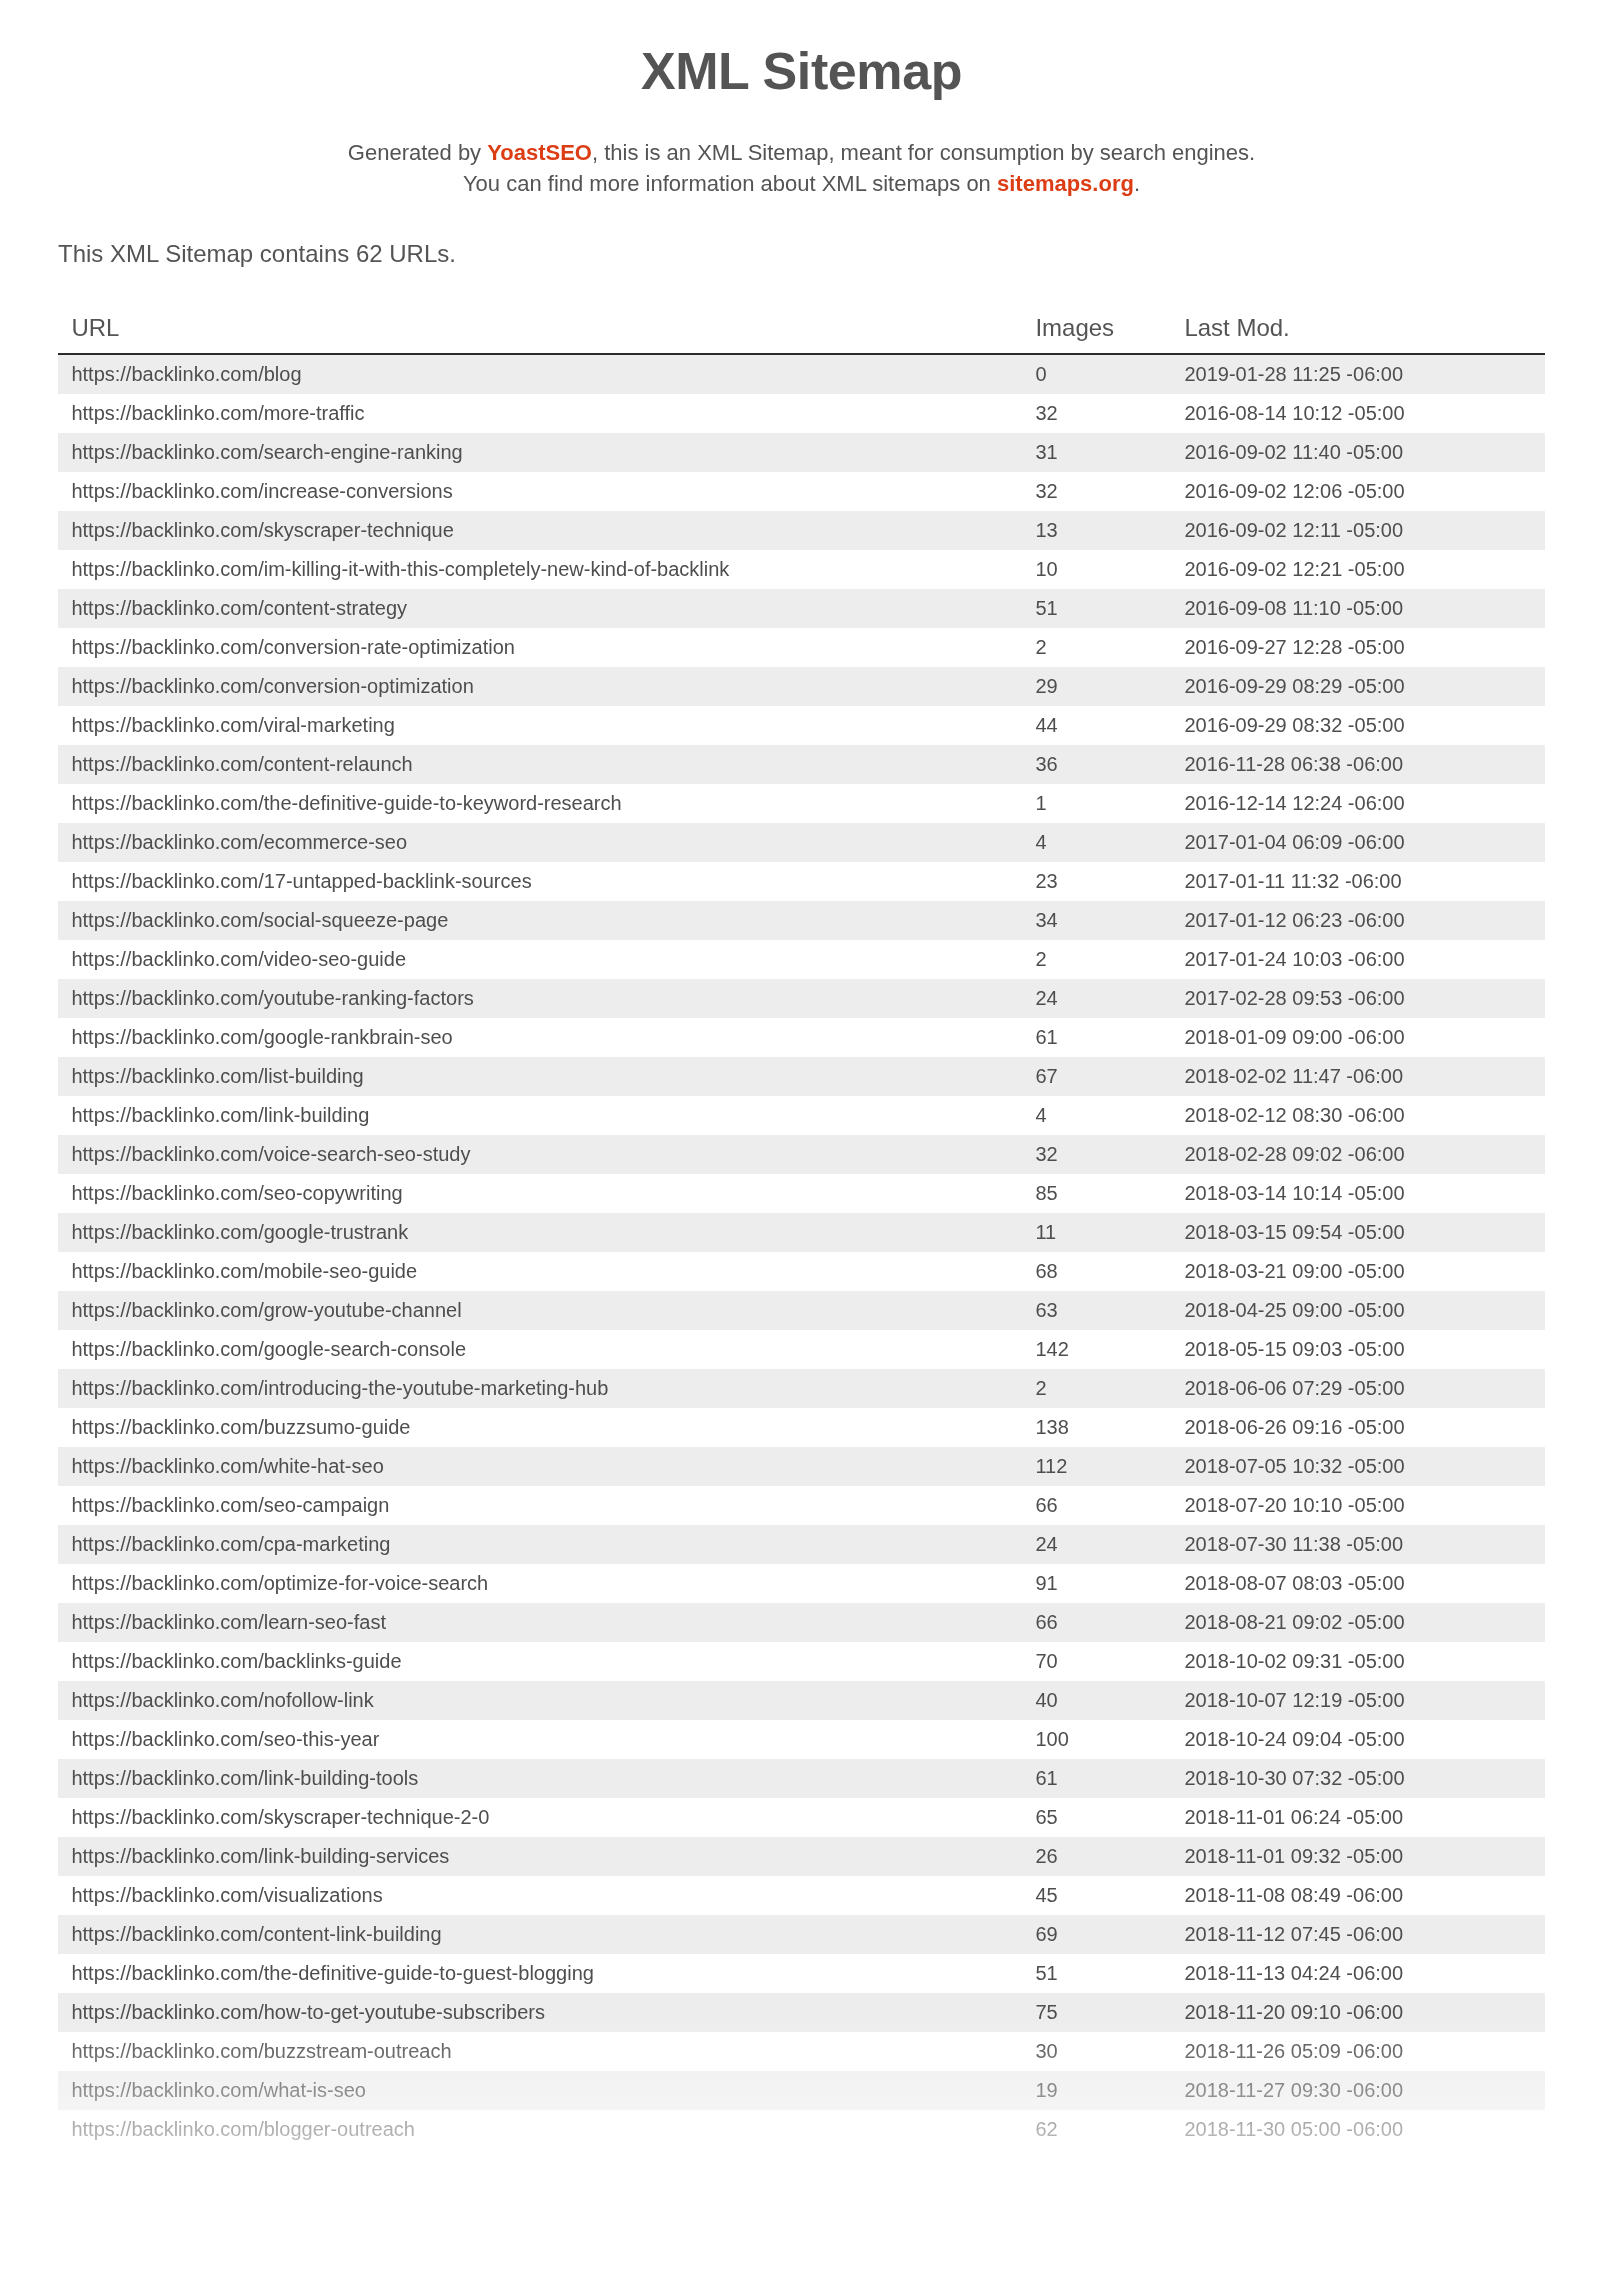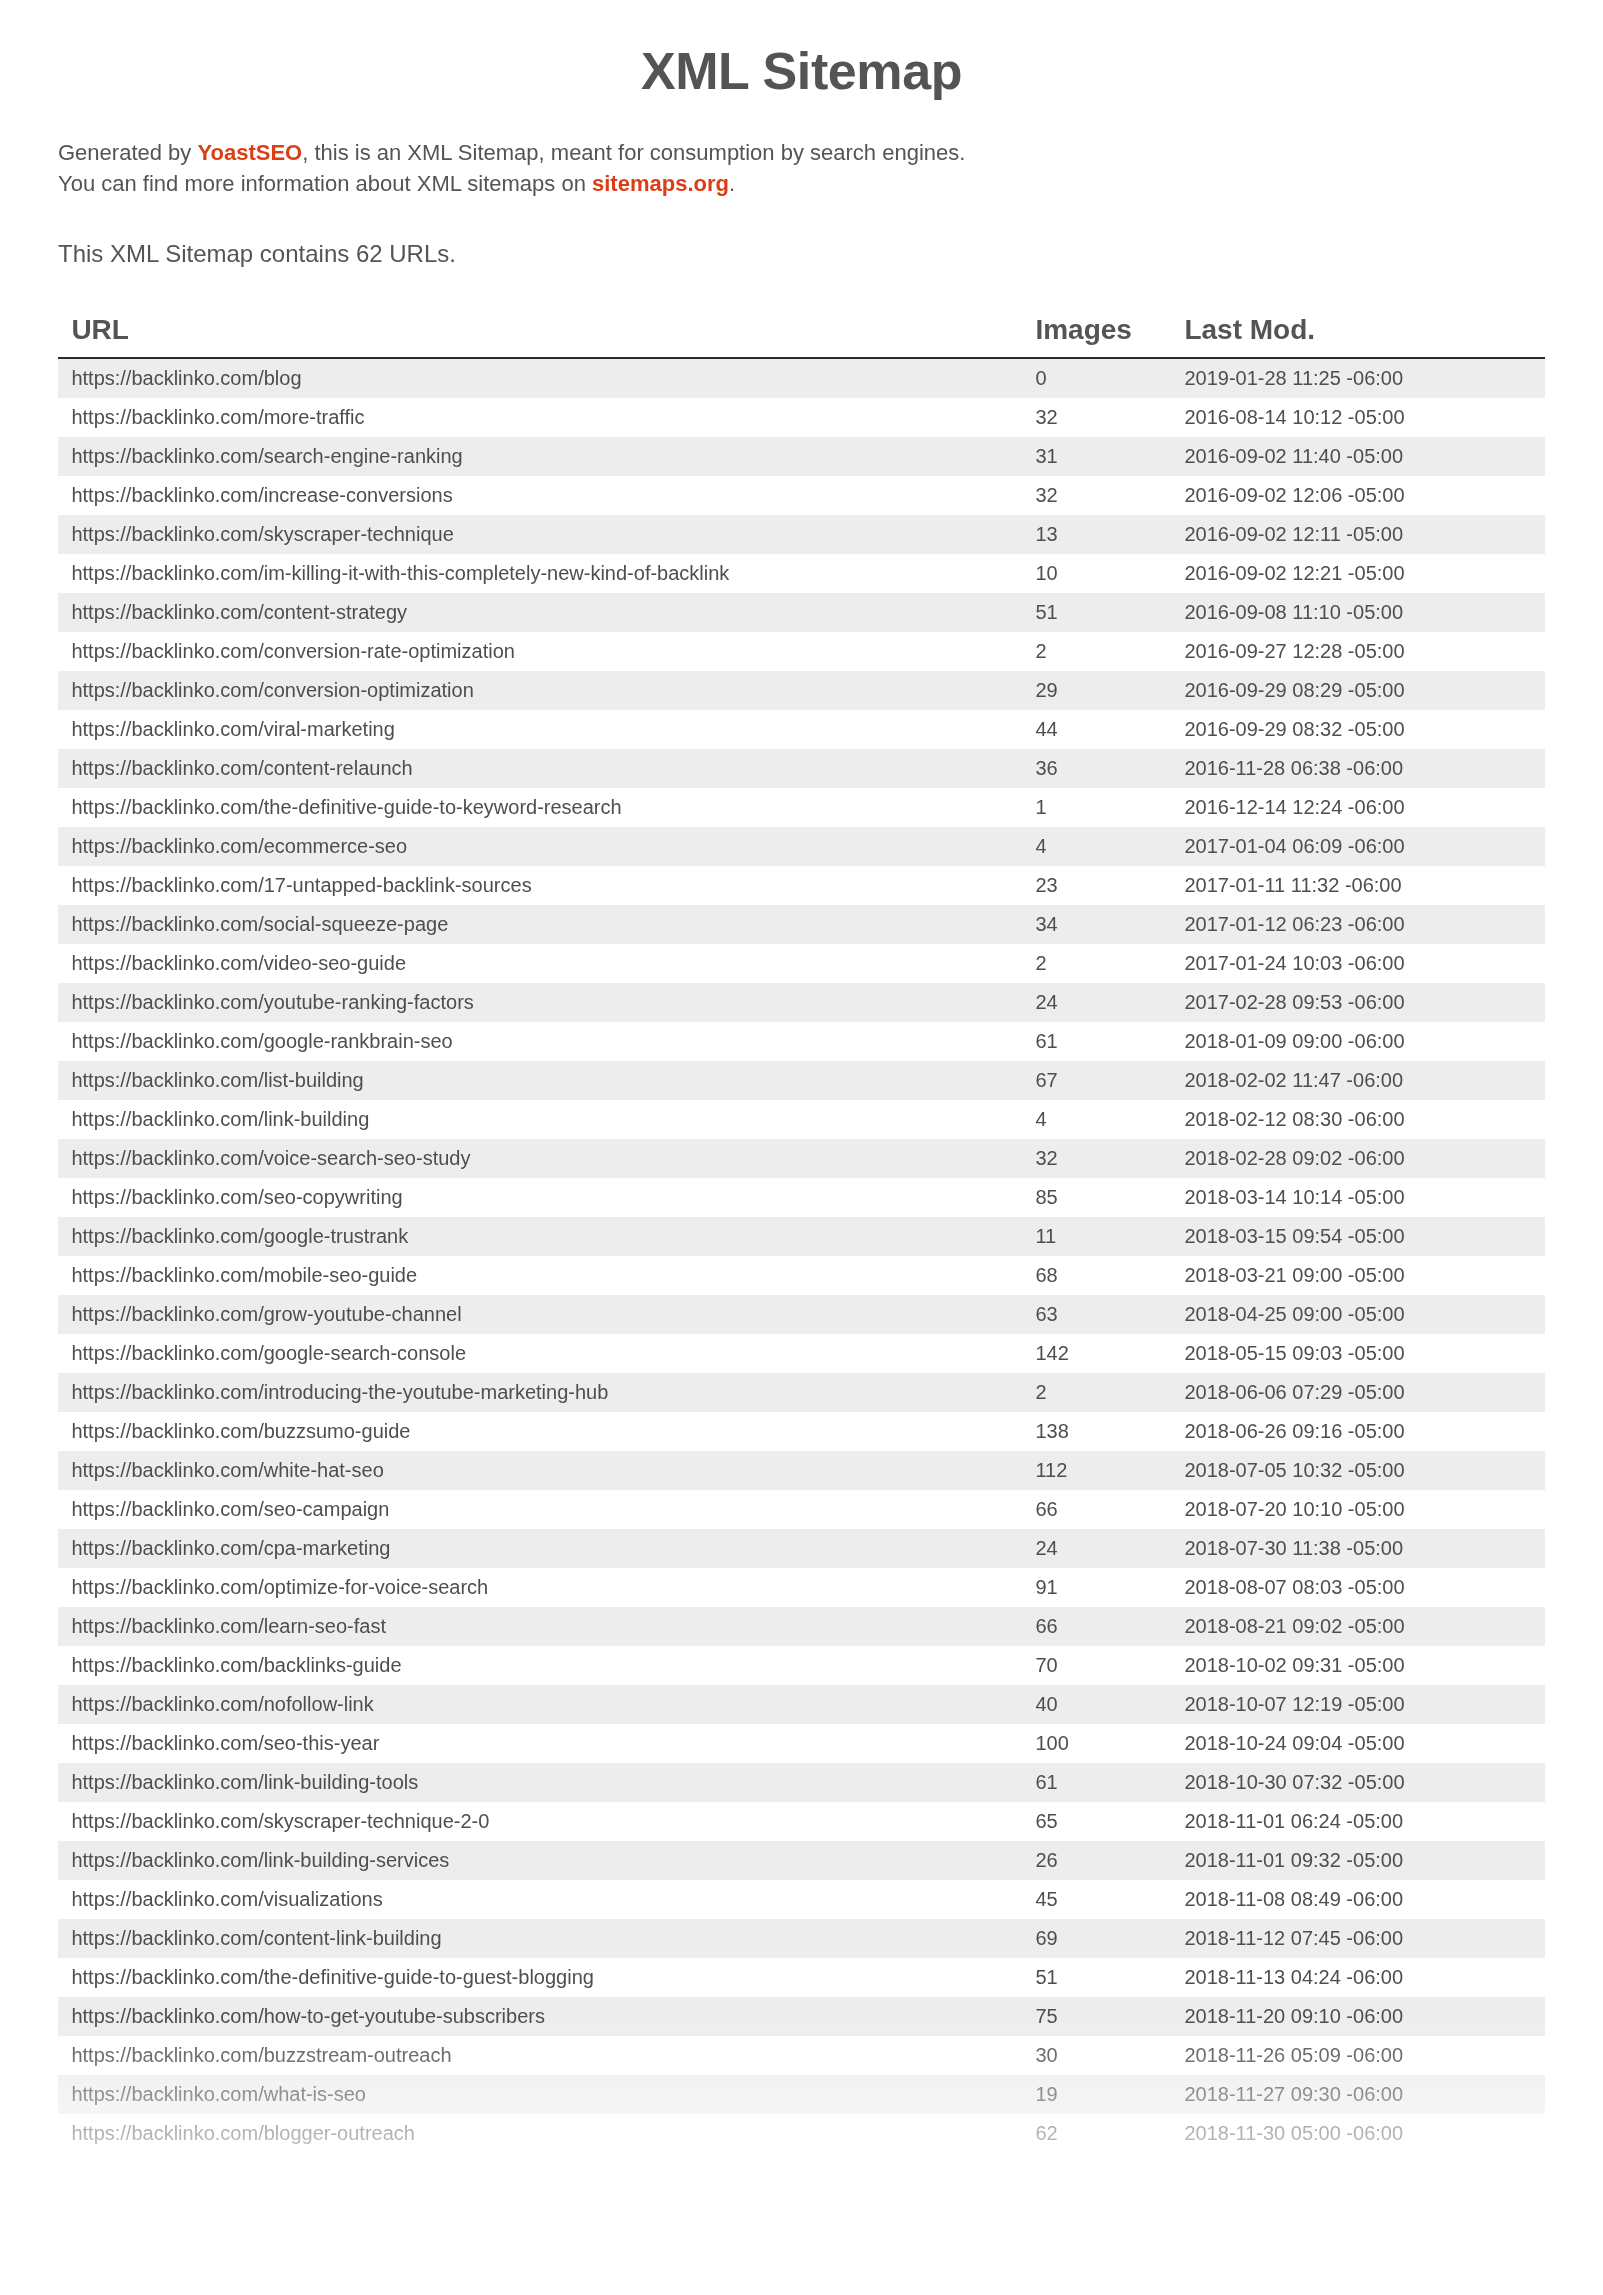--- a/index.html
+++ b/index.html
@@ -37,20 +37,21 @@
     text-align: center;
   }
 
   
   .intro {
     font-size: 22px;
     line-height: 1.39;
     color: #545454;
     margin: 0;
     padding-top: 39px;
+    text-align: center;
   }
   .intro .brand-link,
   .intro .spec-link {
     color: #dd3d14;
     font-weight: bold;
     text-decoration: none;
   }
   .count-line {
     font-size: 24px;
     line-height: 1.39;
@@ -67,22 +68,22 @@
     width: 100%;
     border-collapse: collapse;
     table-layout: fixed;
   }
   table.sitemap-table col.col-url    { width: 964px; }
   table.sitemap-table col.col-images { width: 149px; }
   table.sitemap-table col.col-mod    { width: auto; }
 
   table.sitemap-table thead th {
     text-align: left;
-    font-size: 28px;
-    font-weight: bold;
+    font-size: 24px;
+    font-weight: normal;
     color: #545454;
     padding: 0 0 11px 0;
     border-bottom: 2.5px solid #2b2b2b;
     white-space: nowrap;
   }
   table.sitemap-table thead th.th-url    { padding-left: 13.4px; }
   table.sitemap-table thead th.th-images { padding-left: 13.4px; }
   table.sitemap-table thead th.th-mod    { padding-left: 13.4px; }
 
   table.sitemap-table tbody td {

